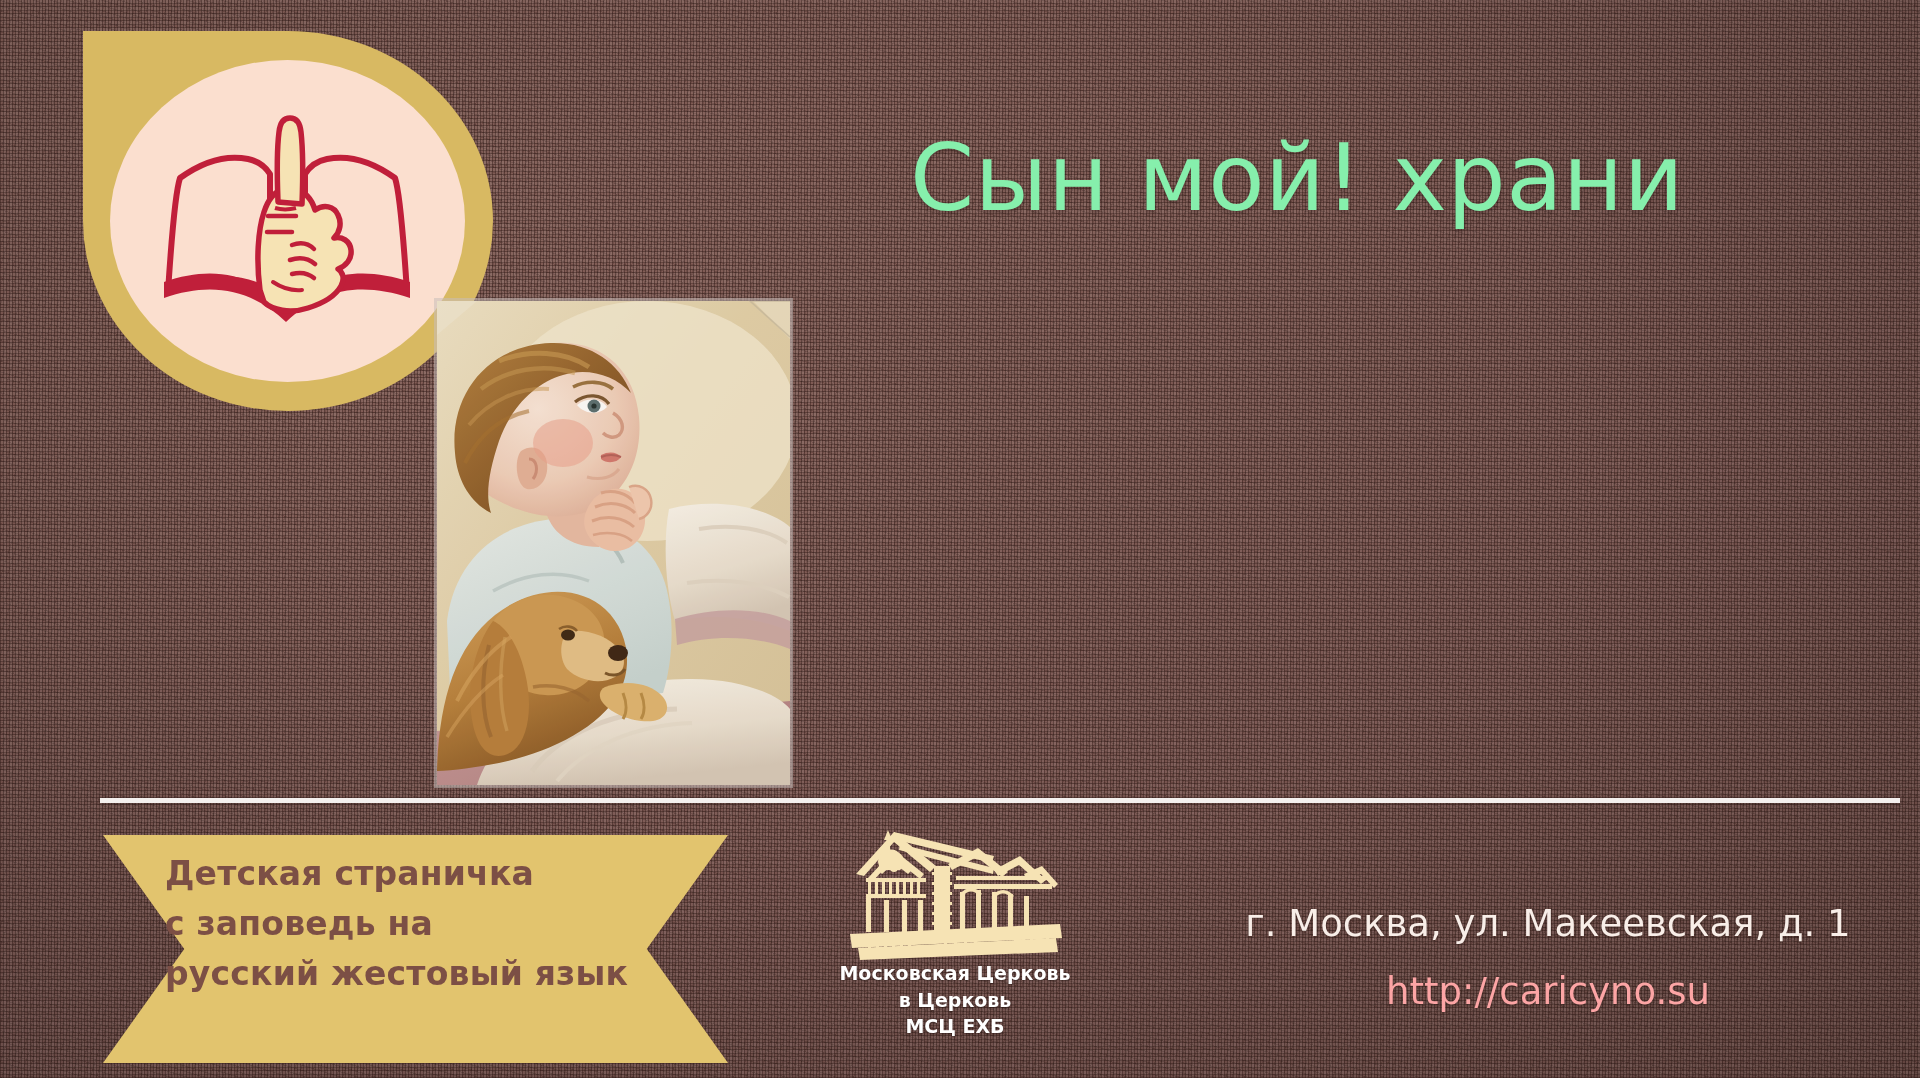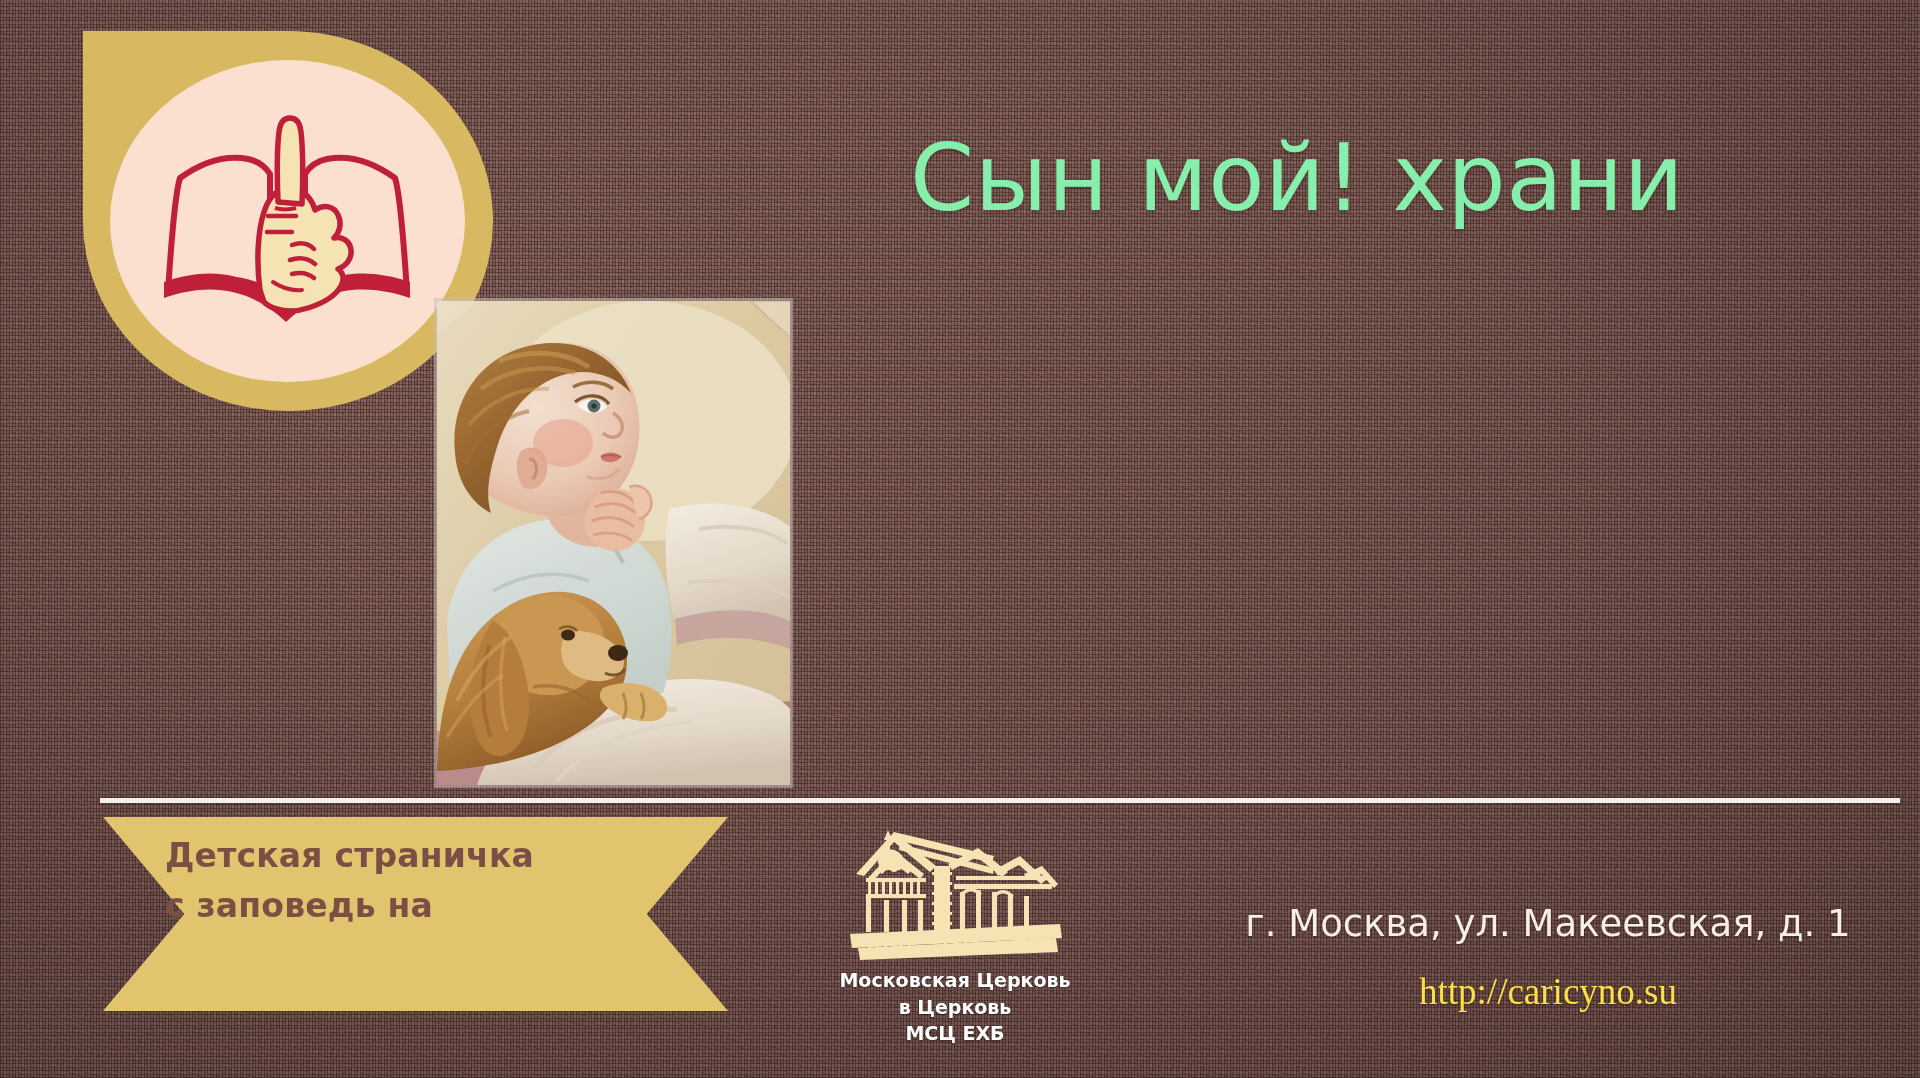--- a/index.html
+++ b/index.html
@@ -116,23 +116,23 @@
     width: 1800px;
     height: 5px;
     background: #f4f0ee;
     box-shadow: 0 1px 3px rgba(30,15,12,0.30);
   }
 
   
   .banner {
     position: absolute;
     left: 103px;
-    top: 817px;
+    top: 835px;
     width: 625px;
-    height: 194px;
+    height: 228px;
   }
   .banner-shape {
     position: absolute;
     inset: 0;
     background: #e2c46e;
     clip-path: polygon(0% 0%, 100% 0%, 100% 0%, 87% 50%, 100% 100%,
                        100% 100%, 0% 100%, 13% 50%);
   }
   .banner-text {
     position: absolute;
@@ -153,21 +153,21 @@
     top: 822px;
     width: 250px;
     text-align: center;
   }
   .church-art { width: 222px; height: 138px; margin: 0 auto; display: block; }
   .church-text {
     color: #ffffff;
     font-size: 19px;
     font-weight: bold;
     line-height: 1.40;
-    margin-top: 7px;
+    margin-top: 0;
     text-shadow: 0 1px 2px rgba(30,15,12,0.55);
   }
 
   
   .contact {
     position: absolute;
     right: 22px;
     top: 890px;
     width: 700px;
     text-align: center;
@@ -359,20 +359,21 @@
     <div>Сын мой! храни</div>
   </div>
 
   <div class="divider"></div>
 
   <div class="banner">
     <div class="banner-shape"></div>
     <div class="banner-text">
       <div>Детская страничка</div>
       <div>с заповедь на</div>
+      <div>русский жестовый язык</div>
     </div>
   </div>
 
   <div class="church">
     <svg class="church-art" viewBox="0 0 222 138">
       <g fill="#f6e3b4">
 
         <path d="M12 52 L50 10 L92 44 L86 50 L50 20 L20 54 Z"></path>
         <path d="M24 56 L50 28 L80 52 L76 57 L50 36 L29 59 Z"></path>
 
@@ -449,16 +450,16 @@
     </svg>
     <div class="church-text">
       <div>Московская Церковь</div>
       <div>в Церковь</div>
       <div>МСЦ ЕХБ</div>
     </div>
   </div>
 
   <div class="contact">
     <div>г. Москва, ул. Макеевская, д. 1</div>
-    <a class="url" href="#" style="color:#fde047;text-decoration:none;font-family:Liberation Serif, serif;">http://caricyno.su</a>
+    <a class="url" href="#" style="color:#fca5a5;text-decoration:none;">http://caricyno.su</a>
   </div>
 
 </div>
 
 </body></html>

